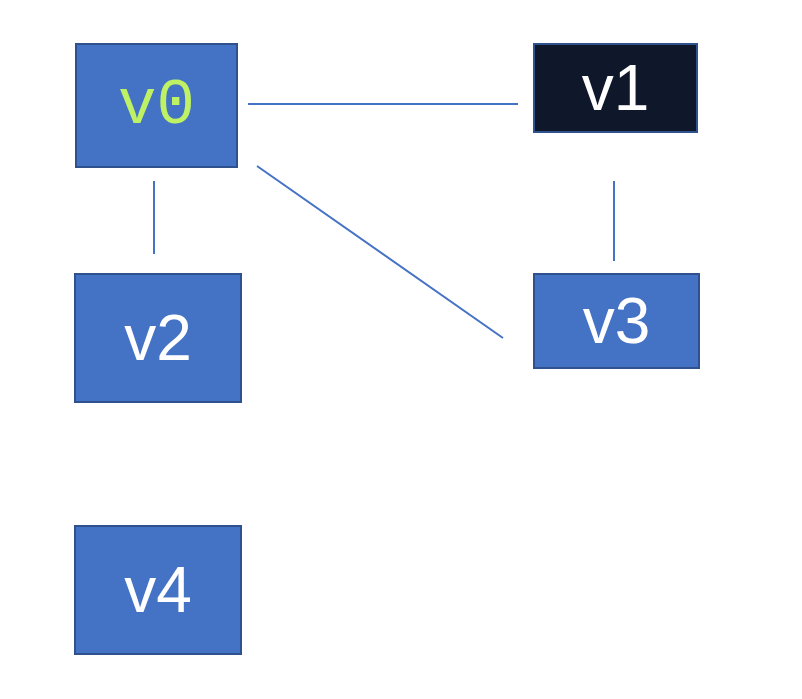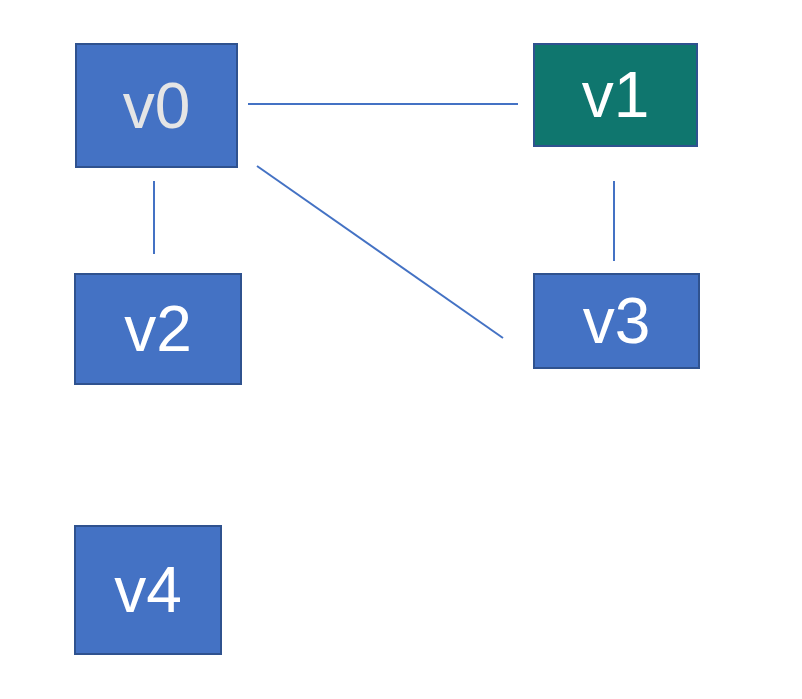--- a/index.html
+++ b/index.html
@@ -44,27 +44,27 @@
 
 <div class="canvas">
   <svg class="edges-layer" viewBox="0 0 802 699" xmlns="http://www.w3.org/2000/svg">
       <line x1="248" y1="104" x2="518" y2="104" stroke="#4472C4" stroke-width="2"></line>
       <line x1="154" y1="181" x2="154" y2="254" stroke="#4472C4" stroke-width="2"></line>
       <line x1="257" y1="166" x2="503" y2="338" stroke="#4472C4" stroke-width="2"></line>
       <line x1="614" y1="181" x2="614" y2="261" stroke="#4472C4" stroke-width="2"></line>
     </svg>
 
 <div class="node" style="left: 75px; top: 43px; width: 163px; height: 125px; background: rgb(68, 114, 196); border-color: rgb(47, 82, 143);">
-      <span class="node-label" style="color: #e5e5e5;">v0</span>
+      <span class="node-label" style="color: #bef264; font-family: Liberation Mono, monospace;">v0</span>
     </div>
-    <div class="node" style="left: 533px; top: 43px; width: 165px; height: 104px; background: #0f766e; border-color: rgb(47, 82, 143);">
+    <div class="node" style="left: 533px; top: 43px; width: 165px; height: 90px; background: #0f172a; border-color: rgb(47, 82, 143);">
       <span class="node-label" style="color: rgb(255, 255, 255);">v1</span>
     </div>
-    <div class="node" style="left: 74px; top: 273px; width: 168px; height: 112px; background: rgb(68, 114, 196); border-color: rgb(47, 82, 143);">
+    <div class="node" style="left: 74px; top: 273px; width: 168px; height: 130px; background: rgb(68, 114, 196); border-color: rgb(47, 82, 143);">
       <span class="node-label" style="color: rgb(255, 255, 255);">v2</span>
     </div>
     <div class="node" style="left: 533px; top: 273px; width: 167px; height: 96px; background: rgb(68, 114, 196); border-color: rgb(47, 82, 143);">
       <span class="node-label" style="color: rgb(255, 255, 255);">v3</span>
     </div>
-    <div class="node" style="left: 74px; top: 525px; width: 148px; height: 130px; background: rgb(68, 114, 196); border-color: rgb(47, 82, 143);">
+    <div class="node" style="left: 74px; top: 525px; width: 168px; height: 130px; background: rgb(68, 114, 196); border-color: rgb(47, 82, 143);">
       <span class="node-label" style="color: rgb(255, 255, 255);">v4</span>
     </div>
   </div>
 
 </body></html>

